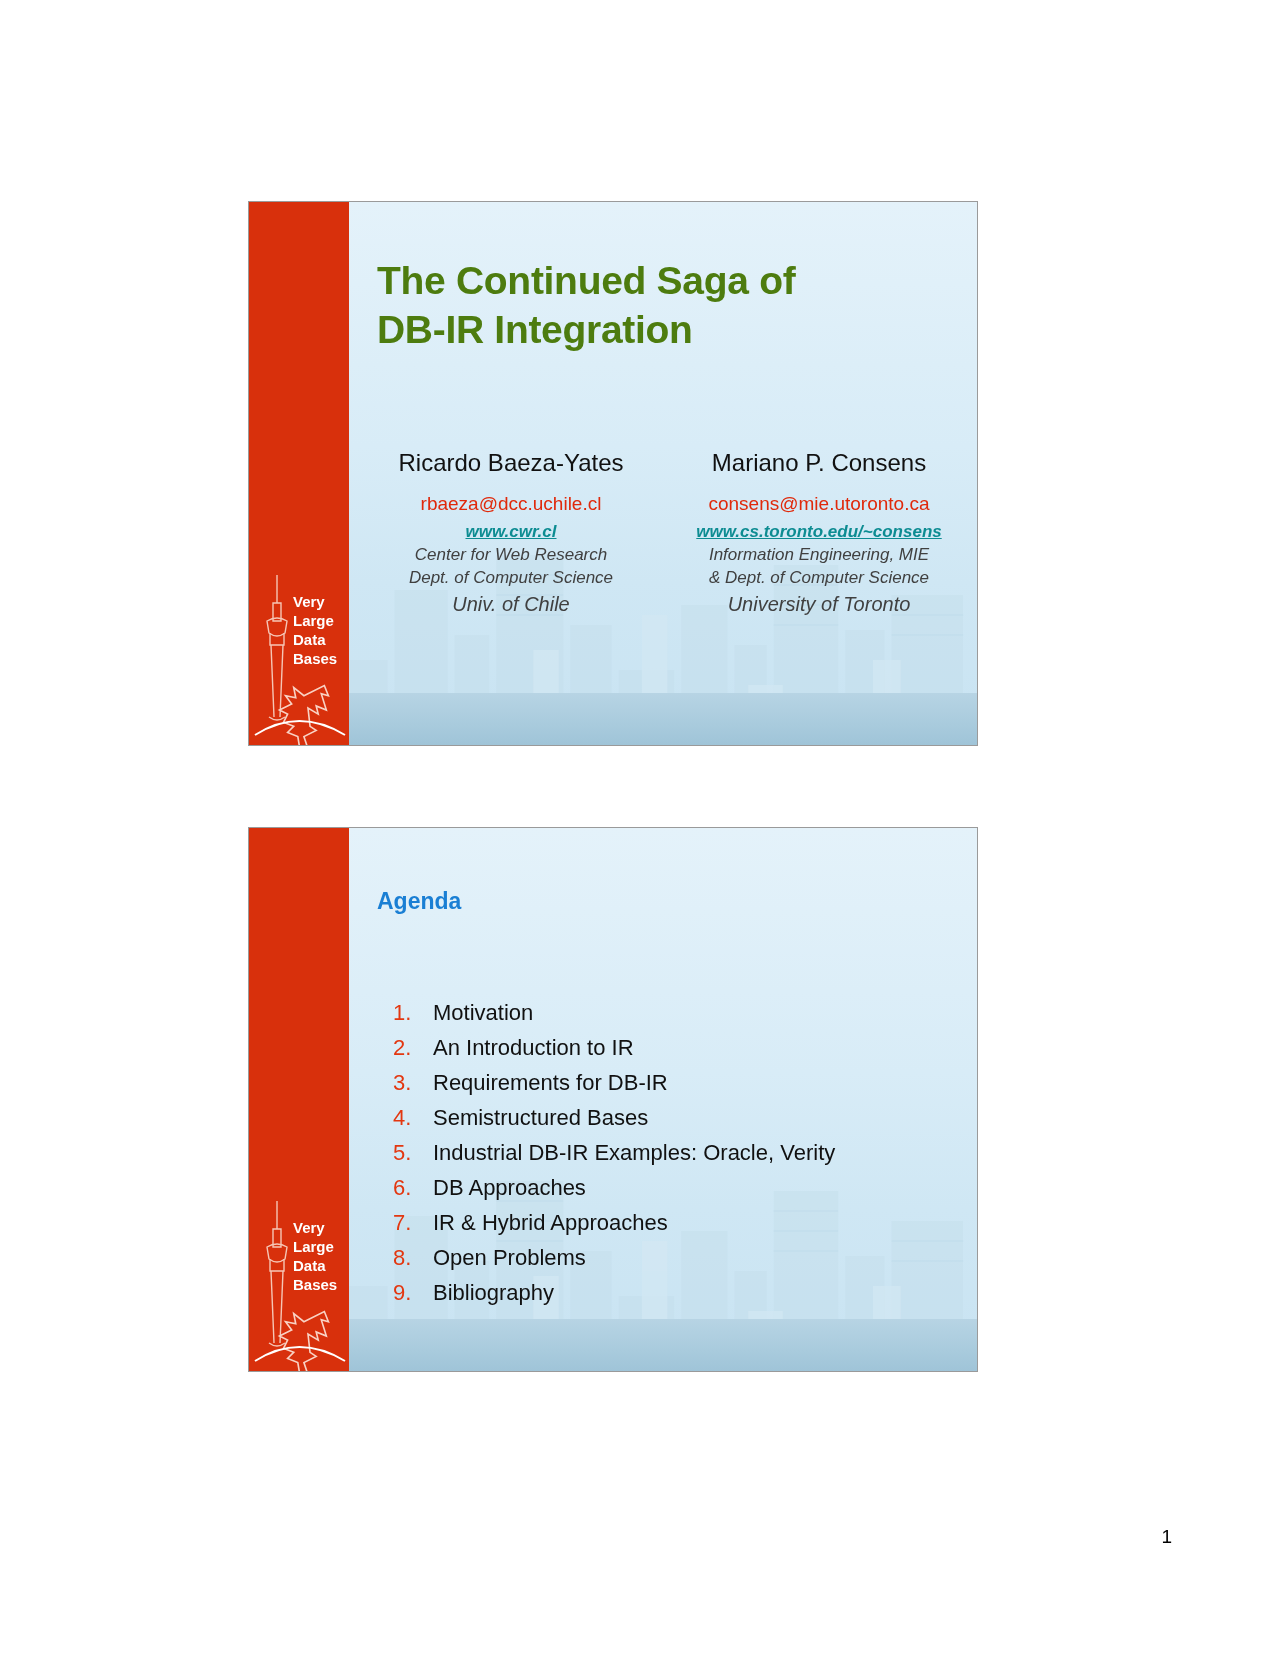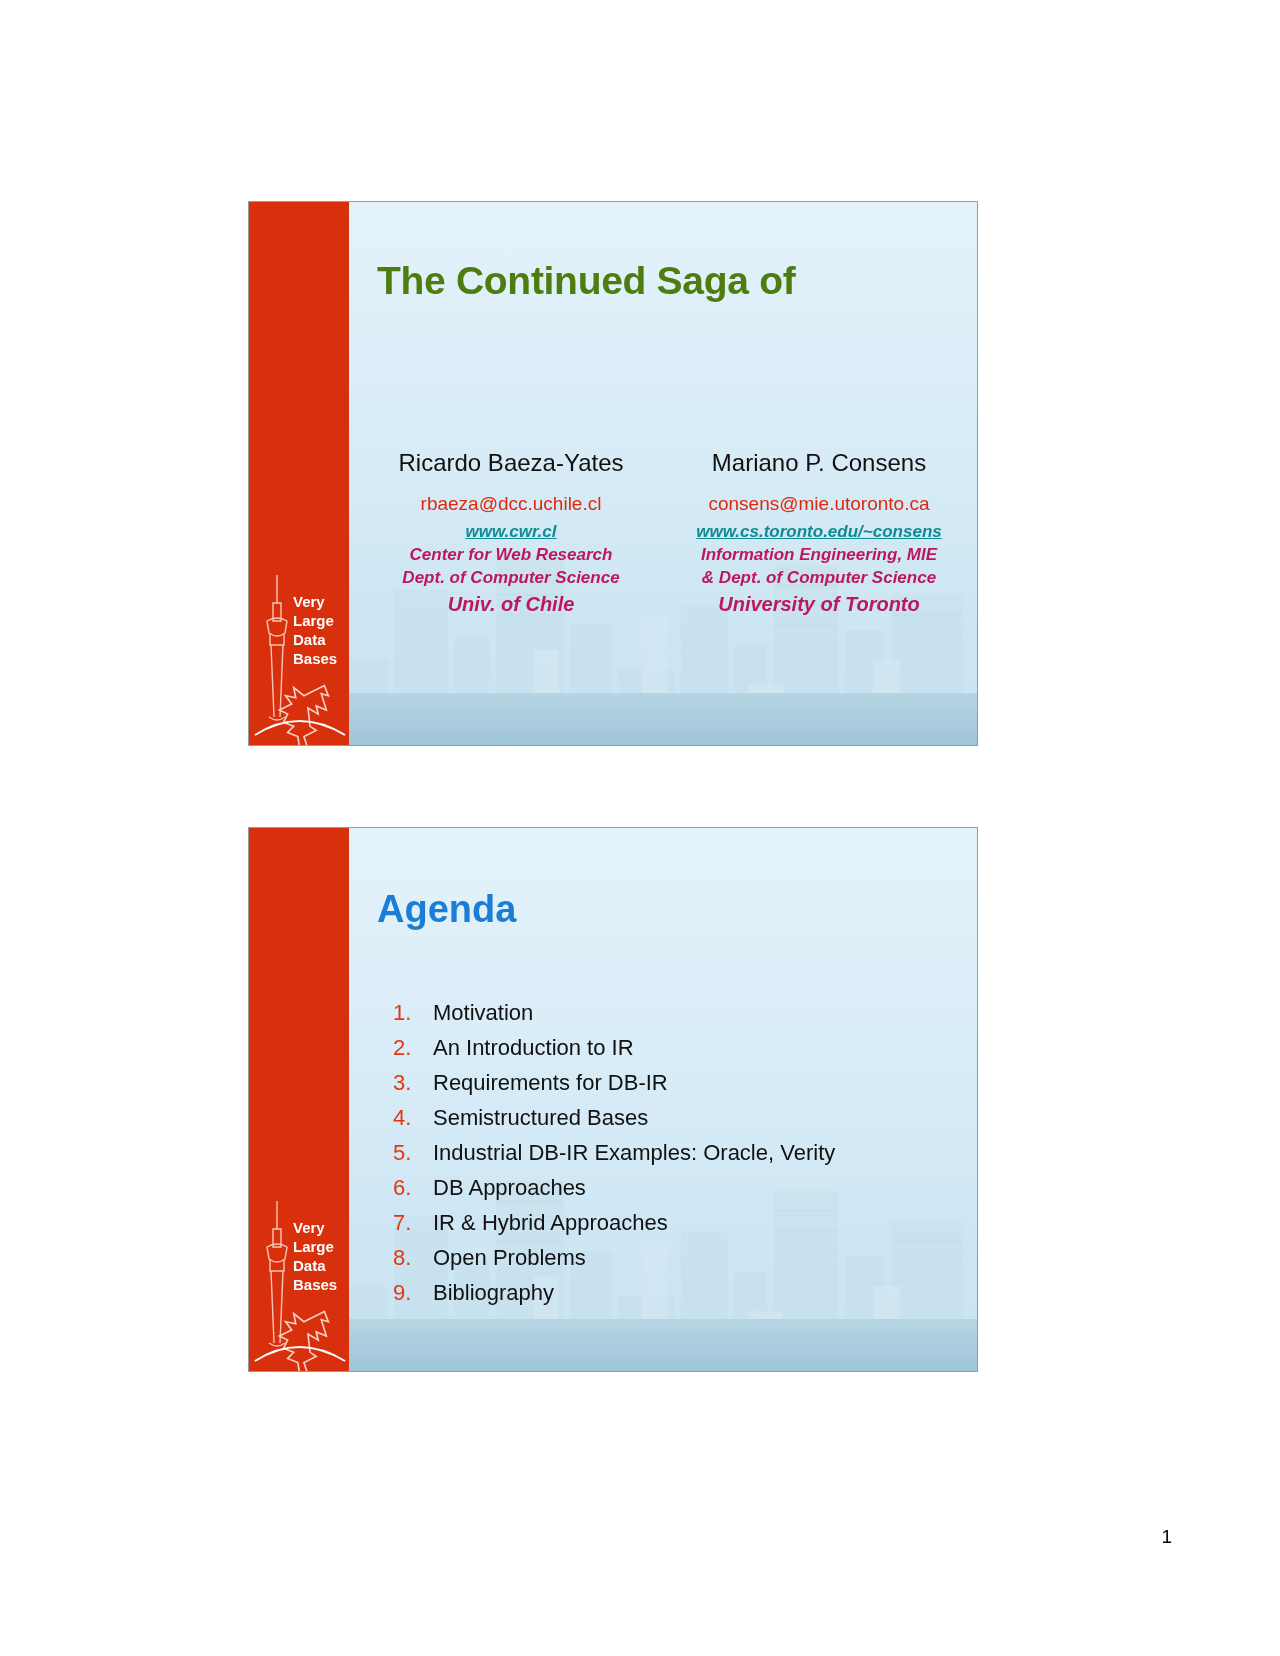--- a/index.html
+++ b/index.html
@@ -47,35 +47,35 @@
   
   .content{position:absolute;left:100px;right:0;top:0;bottom:0;}
 
   .title{
     position:absolute;left:28px;top:55px;width:560px;
     color:#4d7c0f;font-size:39px;font-weight:bold;line-height:1.25;
     letter-spacing:-.3px;
   }
   .slide-heading{
     position:absolute;left:28px;top:60px;
-    color:#1a7fd4;font-size:38px;font-weight:bold;
+    color:#1a7fd4;font-size:23px;font-weight:bold;
   }
 
   
   .authors{
     position:absolute;left:10px;right:6px;top:247px;
     display:flex;
   }
   .author-col{flex:1;text-align:center;}
   .author-col.left{padding-right:4px;}
   .a-name{font-size:24px;color:#111;line-height:1.15;white-space:nowrap;}
   .a-mail{font-size:19px;color:#e0290b;line-height:1.35;margin-top:14px;white-space:nowrap;}
   .a-url{font-size:17px;color:#0d8c92;font-style:italic;font-weight:bold;
          text-decoration:underline;line-height:1.35;margin-top:5px;white-space:nowrap;}
-  .a-aff{font-size:17px;color:#be185d;font-style:italic;font-weight:bold;line-height:1.32;white-space:nowrap;}
+  .a-aff{font-size:17px;color:#404040;font-style:italic;font-weight:normal;line-height:1.32;white-space:nowrap;}
   .a-aff.big{font-size:20px;margin-top:2px;}
 
   
   .agenda{position:absolute;left:44px;top:172px;}
   .agenda-row{display:flex;align-items:baseline;margin-bottom:9px;}
   .agenda-num{color:#e33710;font-size:22px;width:40px;flex:none;}
   .agenda-text{color:#111;font-size:22px;white-space:nowrap;}
 
   .page-number{
     position:absolute;right:108px;bottom:108px;
@@ -156,20 +156,21 @@
           <text x="44" y="107">Bases</text>
         </g>
 
         <path d="M6 178 Q50 150 96 178" stroke="#ffffff" stroke-width="2" fill="none"></path>
       </svg>
     </div>
 
     <div class="content">
       <div class="title">
         <div>The Continued Saga of</div>
+        <div>DB-IR Integration</div>
       </div>
 
       <div class="authors">
         <div class="author-col left">
           <div class="a-name">Ricardo Baeza-Yates</div>
           <div class="a-mail">rbaeza@dcc.uchile.cl</div>
           <div class="a-url">www.cwr.cl</div>
           <div class="a-aff">Center for Web Research</div>
           <div class="a-aff">Dept. of Computer Science</div>
           <div class="a-aff big">Univ. of Chile</div>

